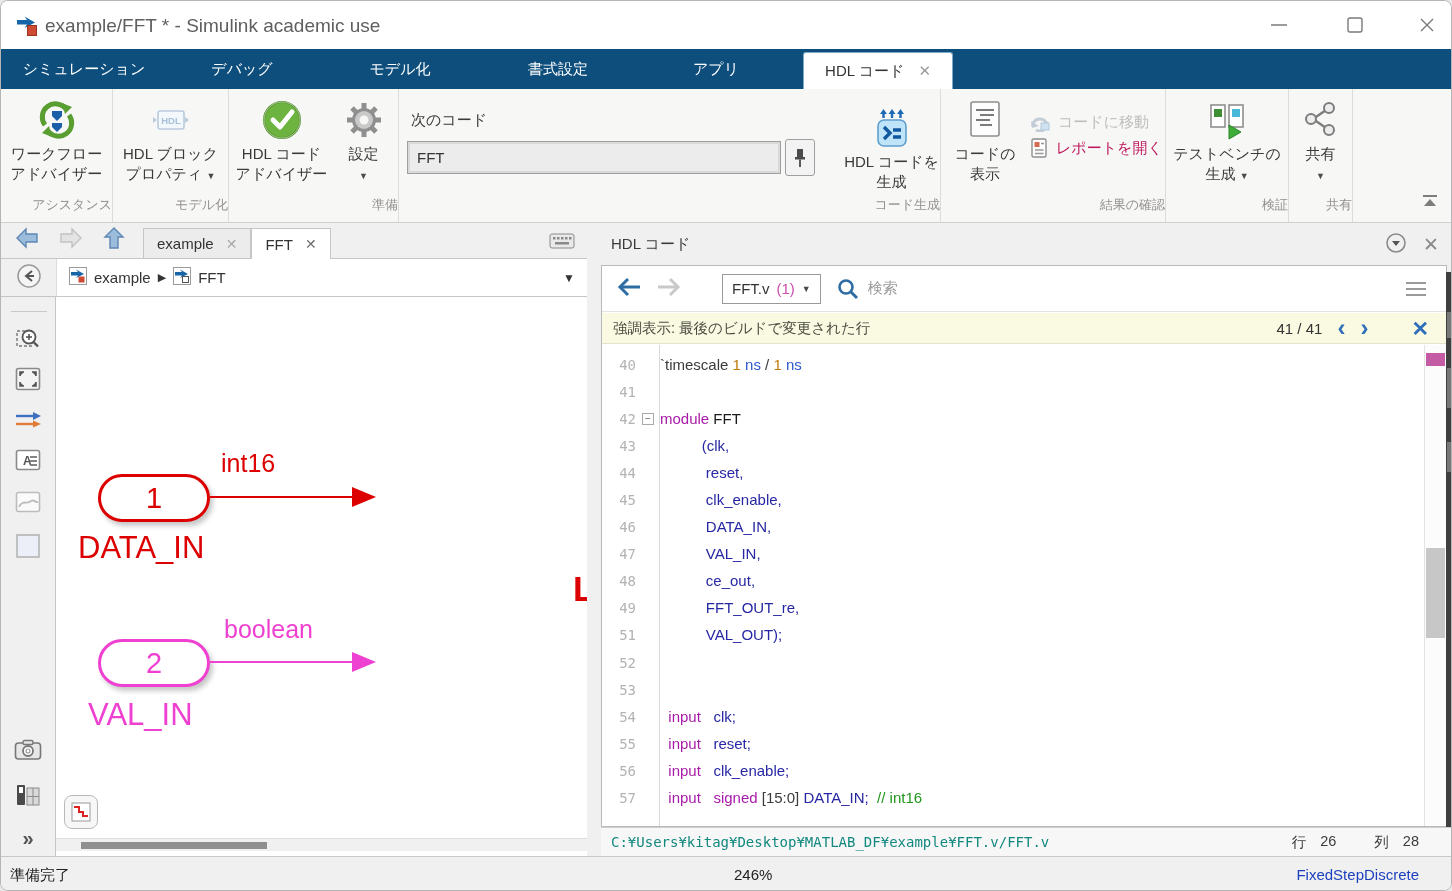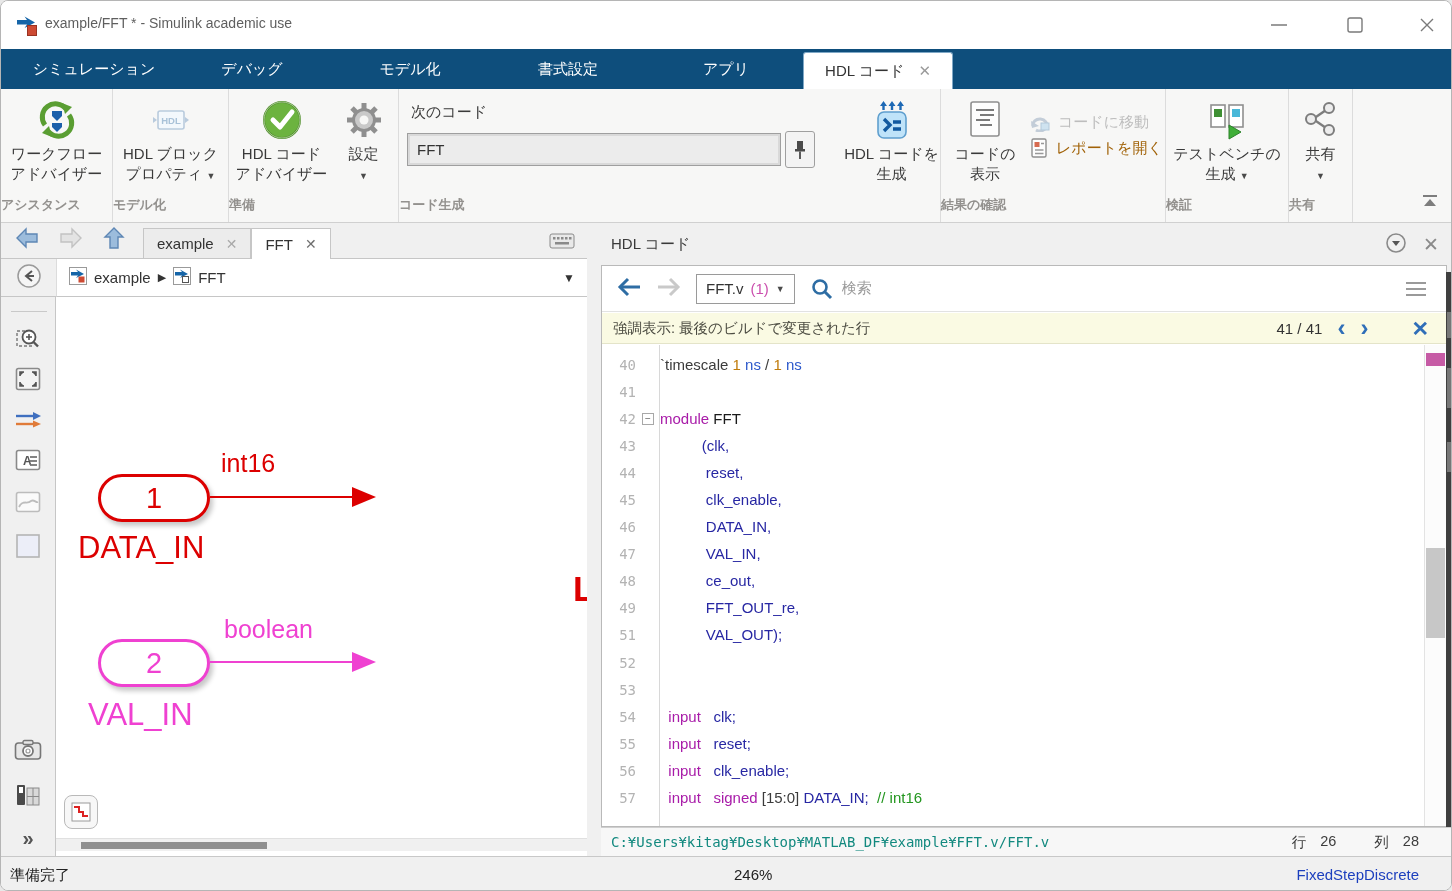--- a/index.html
+++ b/index.html
@@ -3,21 +3,21 @@
 <meta charset="utf-8">
 <style>
   html,body{margin:0;padding:0;background:#e8e8e8;}
   *{box-sizing:border-box;font-family:"Liberation Sans",sans-serif;}
   #app{position:relative;width:1452px;height:891px;background:#fff;border:1px solid #b5b5b5;
        border-radius:8px;overflow:hidden;}
   .abs{position:absolute;}
 
   
   .titlebar{position:absolute;left:0;top:0;width:1452px;height:48px;background:#fff;}
-  .title-text{position:absolute;left:44px;top:14px;font-size:14px;color:#5f5f5f;}
+  .title-text{position:absolute;left:44px;top:14px;font-size:19px;color:#5f5f5f;}
   .winbtn{position:absolute;top:10px;width:28px;height:28px;color:#7a7a7a;font-size:18px;
           display:flex;align-items:center;justify-content:center;font-weight:300;}
 
   
   .tabbar{position:absolute;left:0;top:48px;width:1452px;height:40px;background:var(--tabbar_blue);}
   .rtab{display:inline-flex;width:158px;height:40px;align-items:center;justify-content:center;
         color:#fff;font-size:15px;}
   .active-tab{position:absolute;left:802px;top:3px;width:150px;height:37px;background:#fff;
         border:1px solid #7fa8c6;border-bottom:none;border-radius:3px 3px 0 0;
         display:flex;align-items:center;justify-content:center;gap:14px;font-size:15px;color:#333;}
@@ -25,24 +25,24 @@
   .qat{position:absolute;left:1085px;top:52px;width:343px;height:34px;
        background:linear-gradient(#8aa3b8,#6e8ca4);
        clip-path:polygon(16px 0,100% 0,100% 100%,16px 100%,0 50%);
        display:flex;align-items:center;gap:11px;padding-left:30px;}
 
   
   .ribbon{position:absolute;left:0;top:88px;width:1452px;height:134px;background:#f7f7f6;
           border-bottom:1px solid #d0d0d0;display:flex;}
   .rgroup{height:100%;display:flex;flex-direction:column;border-right:1px solid #dcdcdc;}
   .rgroup-body{flex:1;display:flex;justify-content:center;padding-top:10px;}
-  .rgroup-label{height:26px;text-align:left;color:#93918e;font-size:13px;font-weight:bold;}
+  .rgroup-label{height:26px;text-align:right;color:#93918e;font-size:13px;}
   .bigbtn{width:104px;display:flex;flex-direction:column;align-items:center;gap:3px;cursor:default;}
   .bigbtn .lbl{font-size:15px;color:#3a3a3a;line-height:20px;text-align:center;}
-  .smallrow{display:flex;align-items:center;gap:7px;height:26px;font-size:15px;color:#a16207;}
+  .smallrow{display:flex;align-items:center;gap:7px;height:26px;font-size:15px;color:#be185d;}
   .smallrow.dis{color:#bdbdbd;}
   .caret{font-size:9px;color:#4a4a4a;}
   .nextcode-label{font-size:15px;color:#3a3a3a;margin:14px 0 9px 4px;}
   .nextcode-input{width:374px;height:33px;background:#ececec;border:1px solid #9f9f9f;
       box-shadow:inset 0 0 0 2px #d9d9d9;font-size:15px;color:#333;padding:4px 9px;}
   .pinbtn{width:30px;height:37px;border:1px solid #9f9f9f;border-radius:3px;background:#f3f3f3;
       display:flex;align-items:center;justify-content:center;margin-left:4px;}
   .collapse-ribbon{position:absolute;right:14px;bottom:10px;}
 
   
@@ -83,21 +83,21 @@
          border-radius:8px;background:#f7f7f7;display:flex;align-items:center;justify-content:center;}
 
   
   .rp{position:absolute;left:600px;top:0;width:852px;height:633px;}
   .rp-header{position:absolute;left:0;top:0;width:852px;height:42px;display:flex;align-items:center;
         font-size:15px;color:#3a3a3a;padding:0 10px;}
   .rp-box{position:absolute;left:0;top:42px;width:846px;height:562px;background:#fff;border:1px solid #b9b9b9;}
   .rp-toolbar{position:absolute;left:0;top:0;width:844px;height:46px;border-bottom:1px solid #e2e2e2;
         display:flex;align-items:center;padding:0 14px;}
   .filedrop{display:flex;align-items:center;gap:7px;border:1px solid #9a9a9a;height:30px;
-        padding:0 9px;margin-left:14px;font-size:15px;color:#333;background:#fff;}
+        padding:0 9px;margin-left:40px;font-size:15px;color:#333;background:#fff;}
   .filedrop .cnt{color:#cb4fae;}
   .searchbox{display:flex;align-items:center;gap:9px;margin-left:16px;flex:1;}
   .searchbox .ph{color:#9a9a9a;font-size:15px;}
   .hamburger{width:20px;display:flex;flex-direction:column;gap:4px;margin-right:6px;}
   .hamburger div{height:2px;background:#9a9a9a;}
   .rp-infobar{position:absolute;left:0;top:47px;width:844px;height:31px;background:#fafae3;
         border-bottom:1px solid #e4e4c9;display:flex;align-items:center;padding:0 11px;
         font-size:14.5px;color:#4c4c42;}
   .nav-chev{color:#2f6eb8;font-size:24px;font-weight:bold;line-height:1;}
   .rp-code{position:absolute;left:0;top:79px;width:844px;height:481px;overflow:hidden;background:#fff;}
@@ -153,21 +153,21 @@
         </svg>
     </div>
     <div class="winbtn" style="left:1412px;">
       <svg width="20" height="20">
           <path d="M4 4 L16 16 M16 4 L4 16" stroke="#7a7a7a" stroke-width="1.4"></path>
         </svg>
     </div>
   </div>
 
   <div class="tabbar">
-    <div id="tabs-left" style="display:flex;padding-left:14px;">
+    <div id="tabs-left" style="display:flex;padding-left:4px;">
         <div class="rtab">シミュレーション</div>
         <div class="rtab">デバッグ</div>
         <div class="rtab">モデル化</div>
         <div class="rtab">書式設定</div>
         <div class="rtab">アプリ</div>
       </div>
     <div class="active-tab">
       <span>HDL コード</span>
       <span class="x">✕</span>
     </div>
@@ -283,21 +283,21 @@
             <circle cx="20" cy="21" r="9" fill="#c9c9c9"></circle>
               <circle cx="20" cy="21" r="4.5" fill="#f7f7f6"></circle>
           </svg>
           <span class="lbl"><span>設定</span><br><span class="caret">▼</span></span>
         </div>
       </div>
       <div class="rgroup-label">準備</div>
     </div>
 
     <div class="rgroup" style="width:542px;">
-      <div class="rgroup-body" style="justify-content:flex-start;padding-left:8px;padding-top:0;">
+      <div class="rgroup-body" style="justify-content:flex-start;padding-left:8px;padding-top:8px;">
         <div style="width:412px;">
           <div class="nextcode-label">次のコード</div>
           <div style="display:flex;align-items:center;">
             <input class="nextcode-input" value="FFT" style="">
             <span class="pinbtn">
               <svg width="14" height="20" viewBox="0 0 14 20">
                 <rect x="4" y="1" width="6" height="8" fill="#4a4a4a"></rect>
                   <rect x="2" y="9" width="10" height="2.5" fill="#4a4a4a"></rect>
                 <line x1="7" y1="11.5" x2="7" y2="19" stroke="#4a4a4a" stroke-width="1.8"></line>
                 </svg>

